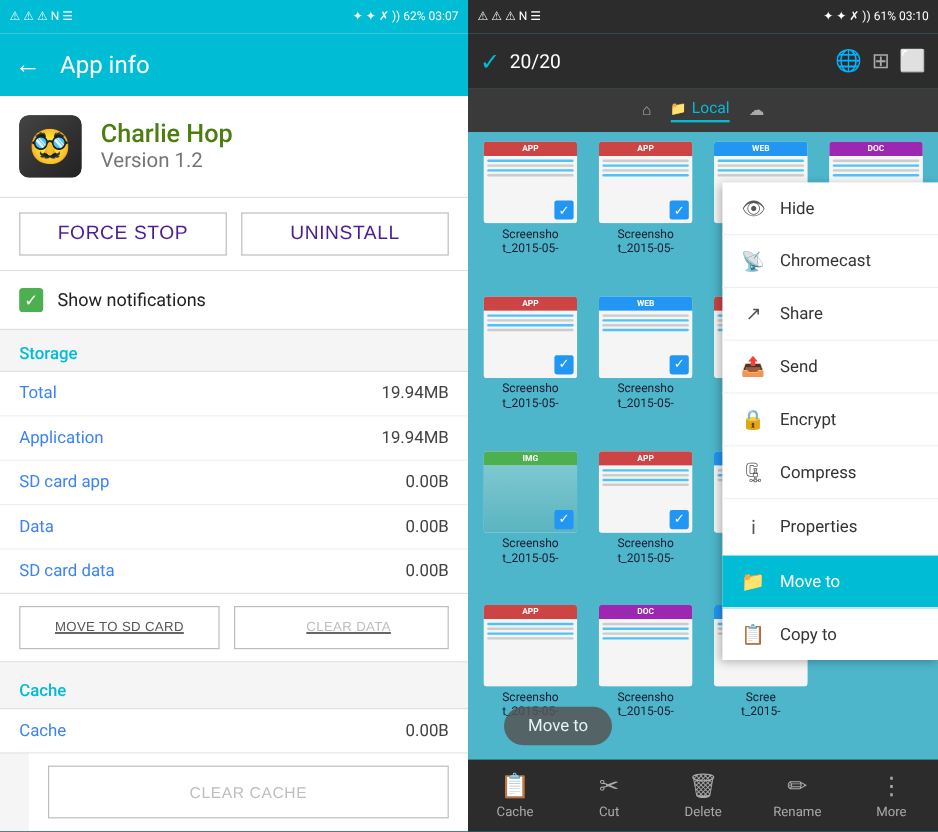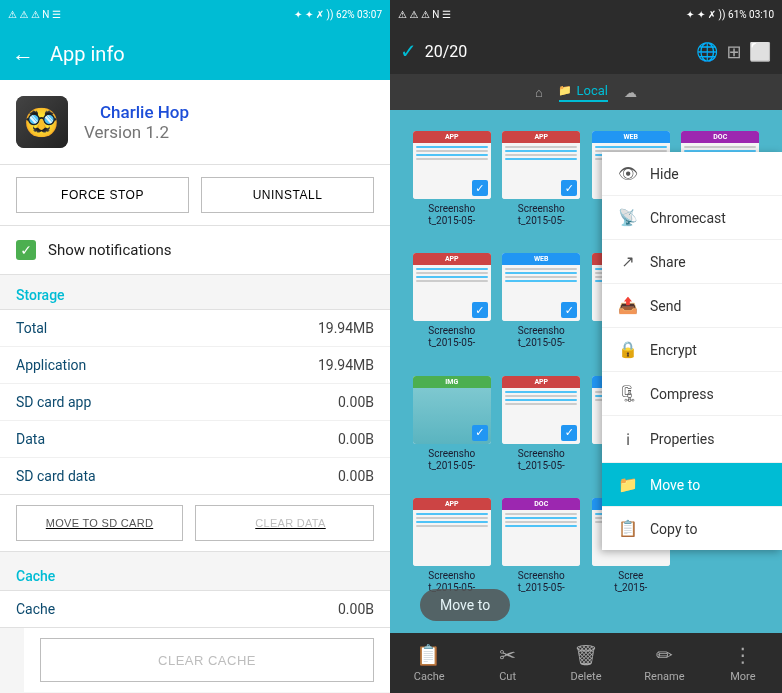--- a/index.html
+++ b/index.html
@@ -51,38 +51,38 @@
       display: flex; align-items: center; justify-content: center;
       font-size: 20px; color: white;
       overflow: hidden;
     }
     .app-icon-inner {
       width: 52px; height: 52px;
       background: linear-gradient(135deg, #444, #222);
       border-radius: 8px;
       display: flex; align-items: center; justify-content: center;
     }
-    .app-name { font-size: 17px; font-weight: 500; color: #1d4ed8; margin-left: 16px; }
+    .app-name { font-size: 21px; font-weight: 500; color: #4d7c0f; }
     .app-version { font-size: 17px; color: #757575; }
 
     .action-buttons {
       display: flex;
       gap: 12px;
       padding: 12px 16px;
       background: white;
       border-bottom: 1px solid #e0e0e0;
     }
     .action-btn {
       flex: 1;
       height: 36px;
       border: 1px solid #bdbdbd;
       background: white;
-      font-size: 12px;
+      font-size: 16px;
       font-weight: 500;
-      color: #000000;
+      color: #4c1d95;
       cursor: pointer;
       letter-spacing: 0.5px;
     }
 
     .notification-row {
       display: flex;
       align-items: center;
       padding: 14px 16px;
       background: white;
       gap: 12px;
@@ -109,21 +109,21 @@
       border-top: 1px solid #e0e0e0;
       border-bottom: 1px solid #e0e0e0;
     }
     .info-row {
       display: flex;
       justify-content: space-between;
       padding: 10px 16px;
       border-bottom: 1px solid #f0f0f0;
     }
     .info-row:last-child { border-bottom: none; }
-    .info-label { font-size: 14px; color: #0c4a6e; }
+    .info-label { font-size: 14px; color: #3b82f6; }
     .info-value { font-size: 14px; color: #424242; }
 
     .storage-buttons {
       display: flex;
       gap: 12px;
       padding: 10px 16px;
       background: white;
       border-bottom: 1px solid #e0e0e0;
       text-decoration: underline;
     }
@@ -207,21 +207,21 @@
       display: flex;
       align-items: center;
       justify-content: center;
       gap: 16px;
     }
     .subtoolbar-item { color: white; font-size: 13px; display: flex; align-items: center; gap: 4px; }
     .subtoolbar-item.active { color: #00bcd4; border-bottom: 2px solid #00bcd4; padding-bottom: 2px; }
 
     .files-grid {
       flex: 1;
-      padding: 21px;
+      padding: 8px;
       display: grid;
       grid-template-columns: repeat(4, 1fr);
       gap: 8px;
       overflow: hidden;
     }
 
     .file-item {
       display: flex;
       flex-direction: column;
       align-items: center;

